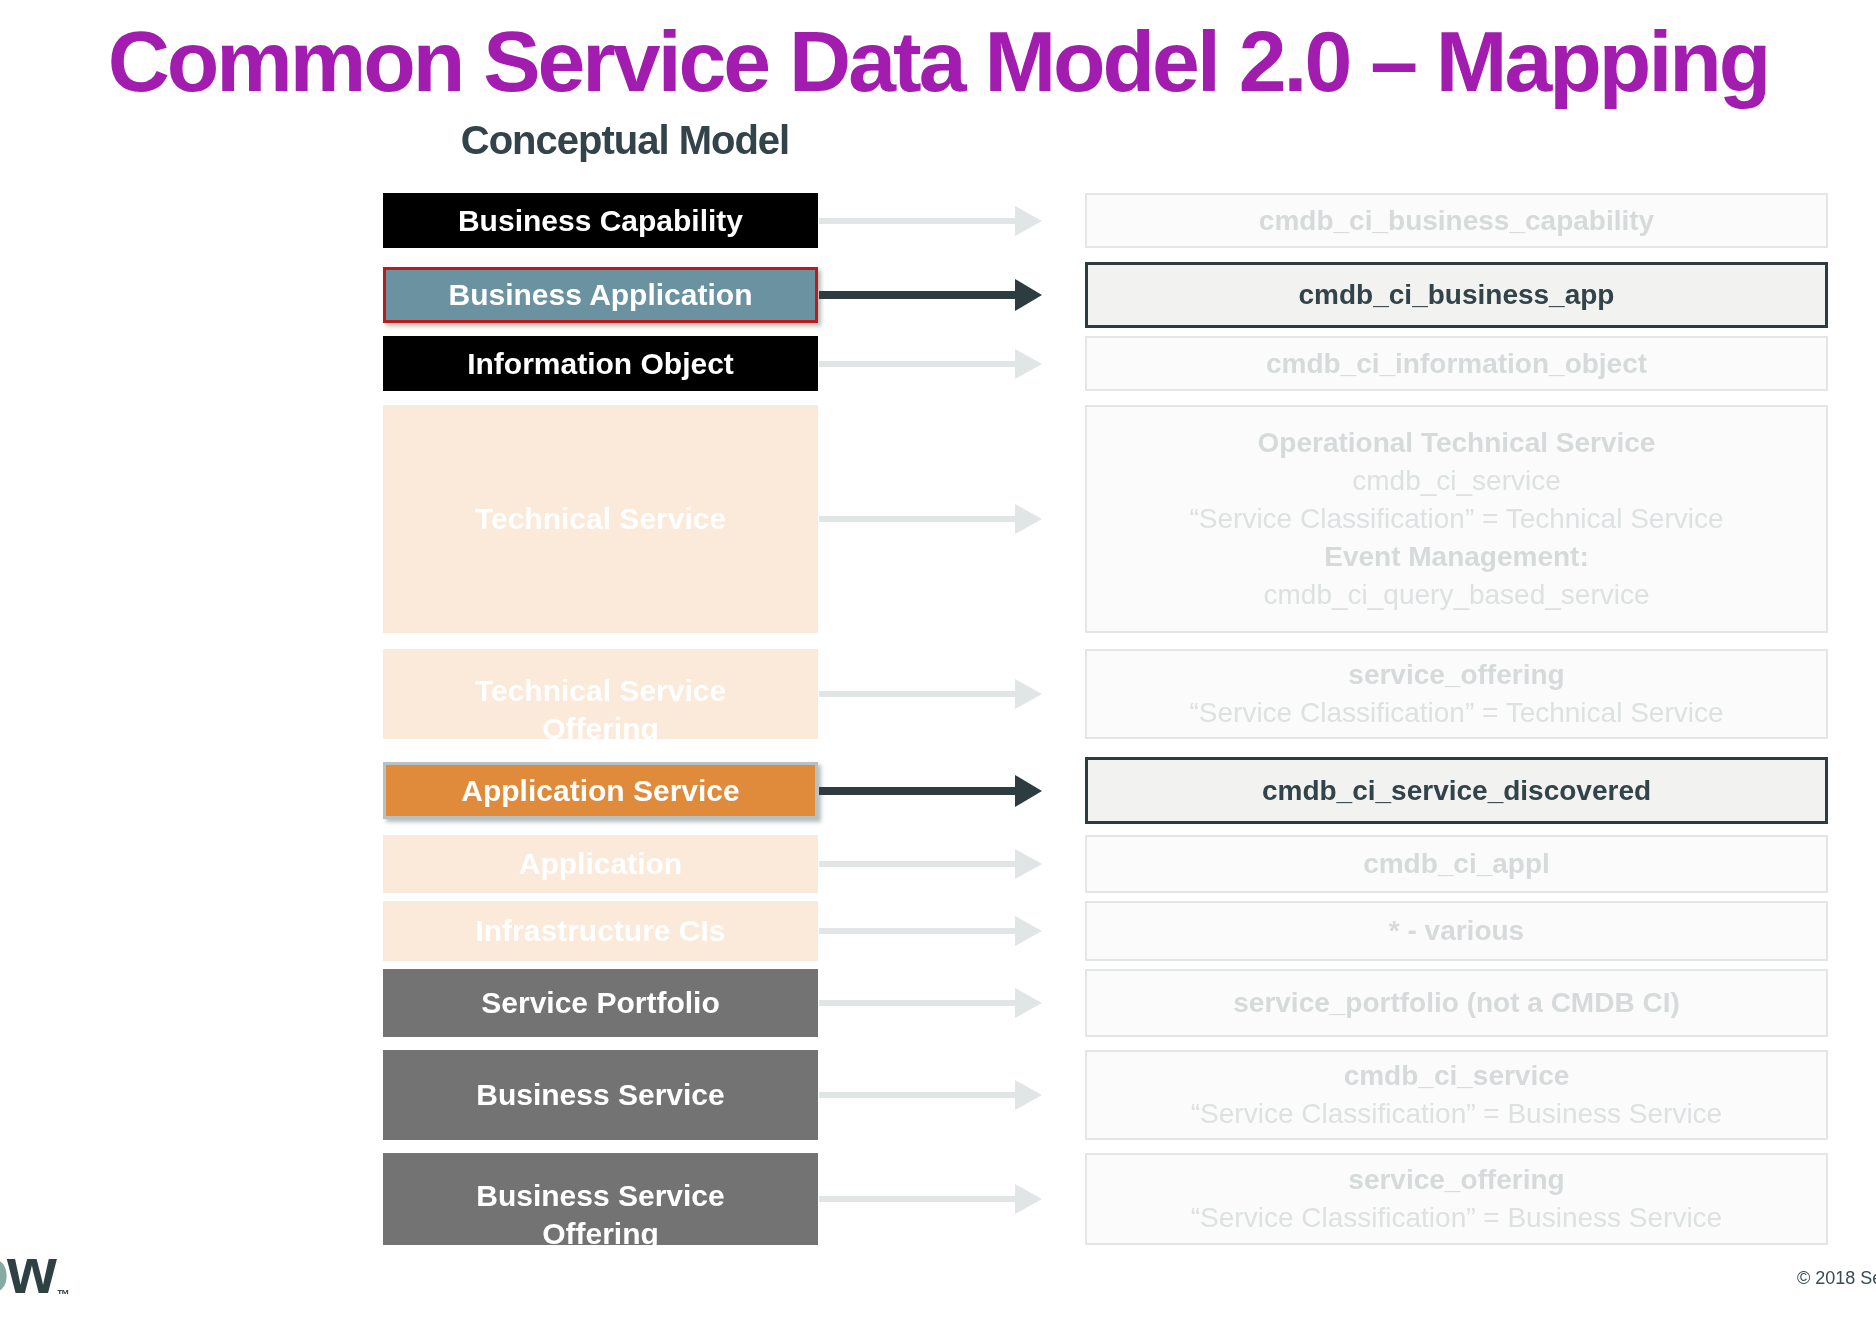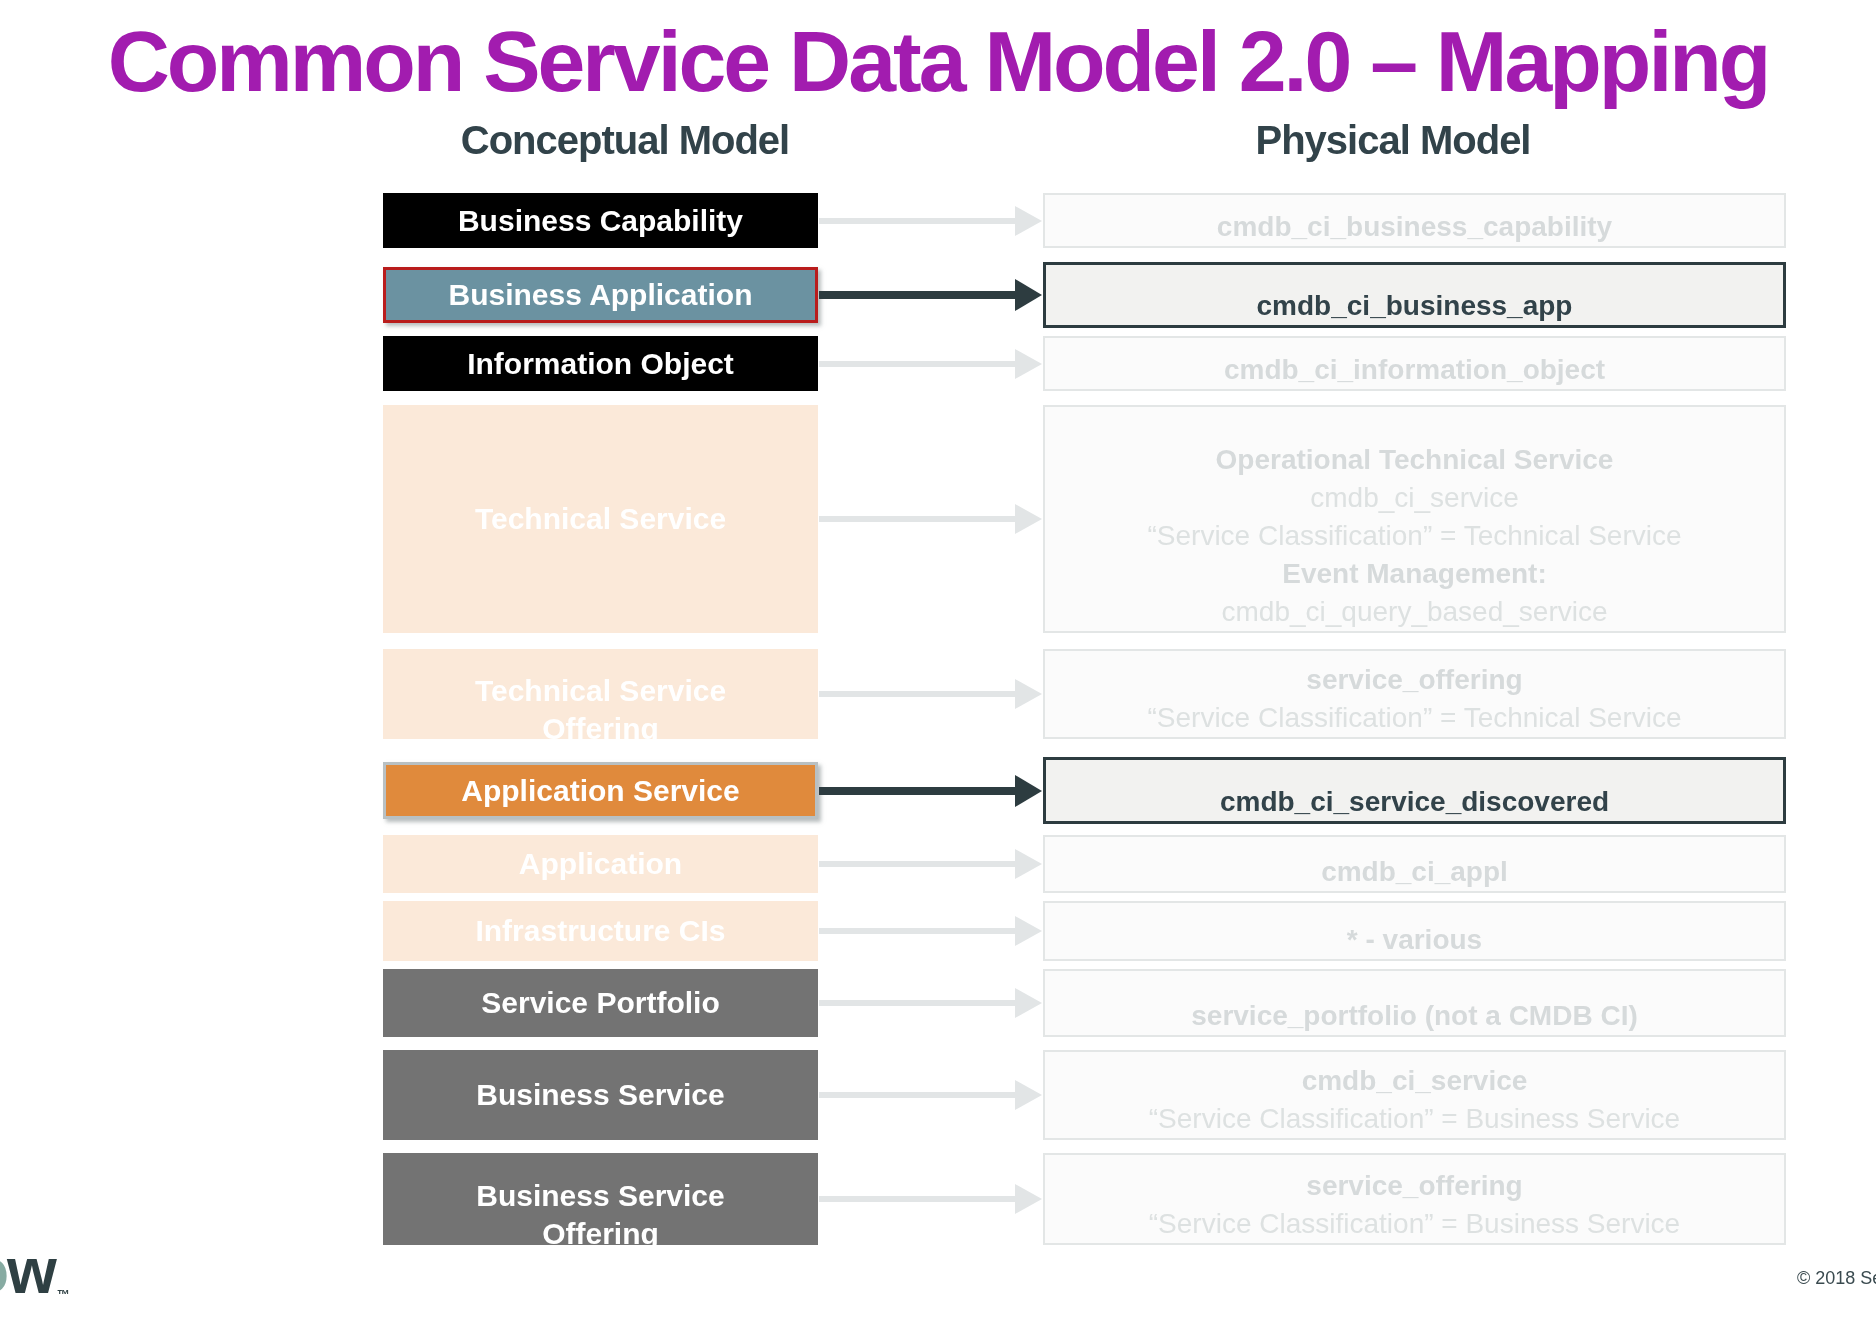--- a/index.html
+++ b/index.html
@@ -64,22 +64,22 @@
     width:0;height:0;
     border-top:15px solid transparent;
     border-bottom:15px solid transparent;
     border-left:27px solid #e2e5e6;
   }
   .arrow.active .shaft{height:8px;background:#2d3c40;}
   .arrow.active .head{border-left-color:#2d3c40;border-top-width:16px;border-bottom-width:16px;}
 
   
   .rbox{
-    position:absolute;left:1043px;width:743px;top:0;bottom:0;
-    display:flex;flex-direction:column;align-items:center;justify-content:flex-end;
+    position:absolute;left:1085px;width:743px;top:0;bottom:0;
+    display:flex;flex-direction:column;align-items:center;justify-content:center;
     text-align:center;box-sizing:border-box;
     background:#fbfbfb;border:2px solid #e3e6e6;
   }
   .rbox .pline{font-size:28px;line-height:38px;font-weight:bold;color:#d6dadb;white-space:nowrap;}
   .rbox .pline.reg{font-weight:normal;color:#dde1e1;}
   .rbox.active{
     background:#f2f2f0;
     border:3px solid #2d3c40;
     top:-5px;bottom:-5px;
   }
@@ -102,21 +102,20 @@
     font-size:18px;color:#3a4a4f;white-space:nowrap;
   }
 </style>
 </head>
 <body>
 
 <div id="canvas">
 
   <div class="title">Common Service Data Model 2.0 – Mapping</div>
   <div class="colhead c-left">Conceptual Model</div>
-  <div class="colhead c-right">Physical Model</div>
 
   <div class="row" style="top:193px;height:55px;">
     <div class="lbox t-blue">
       <span>Business Capability</span>
     </div>
     <div class="arrow">
         <i class="shaft"></i>
         <i class="head"></i>
       </div>
     <div class="rbox">

